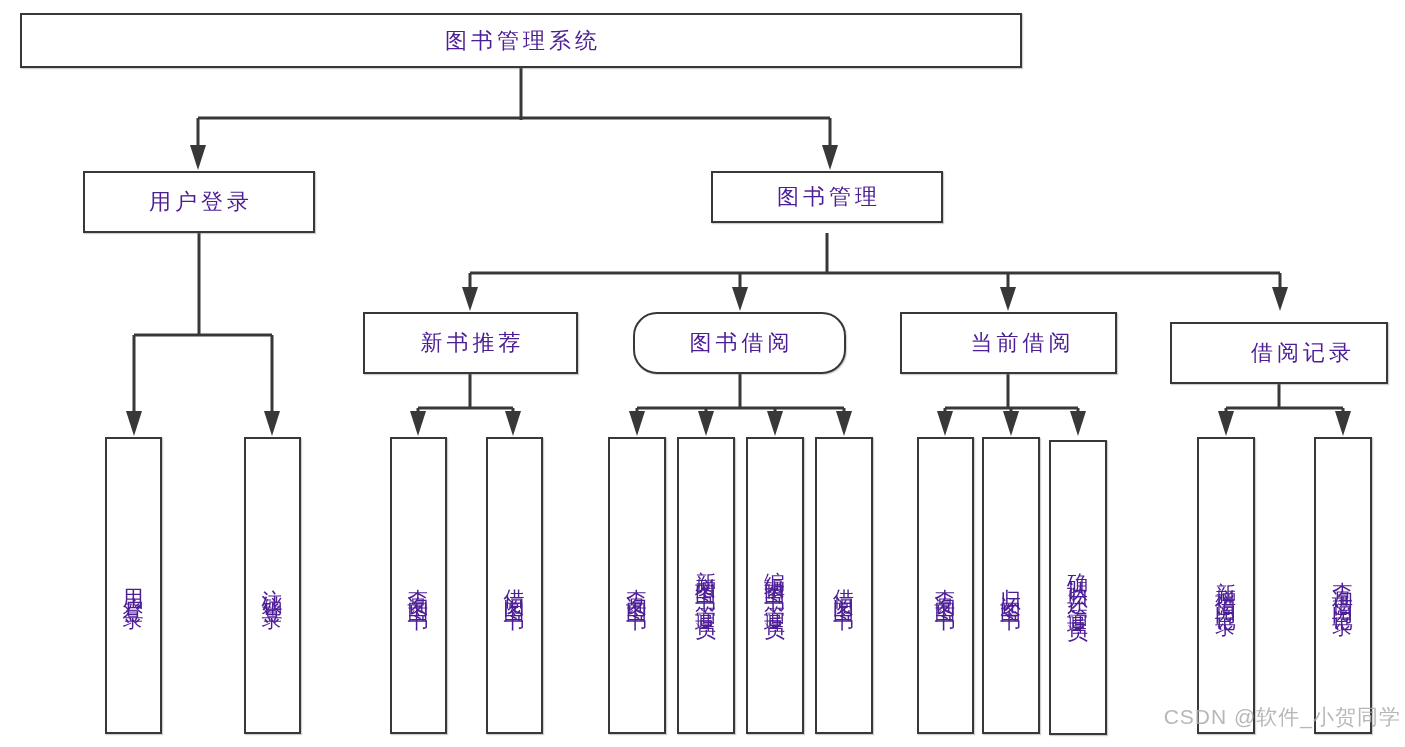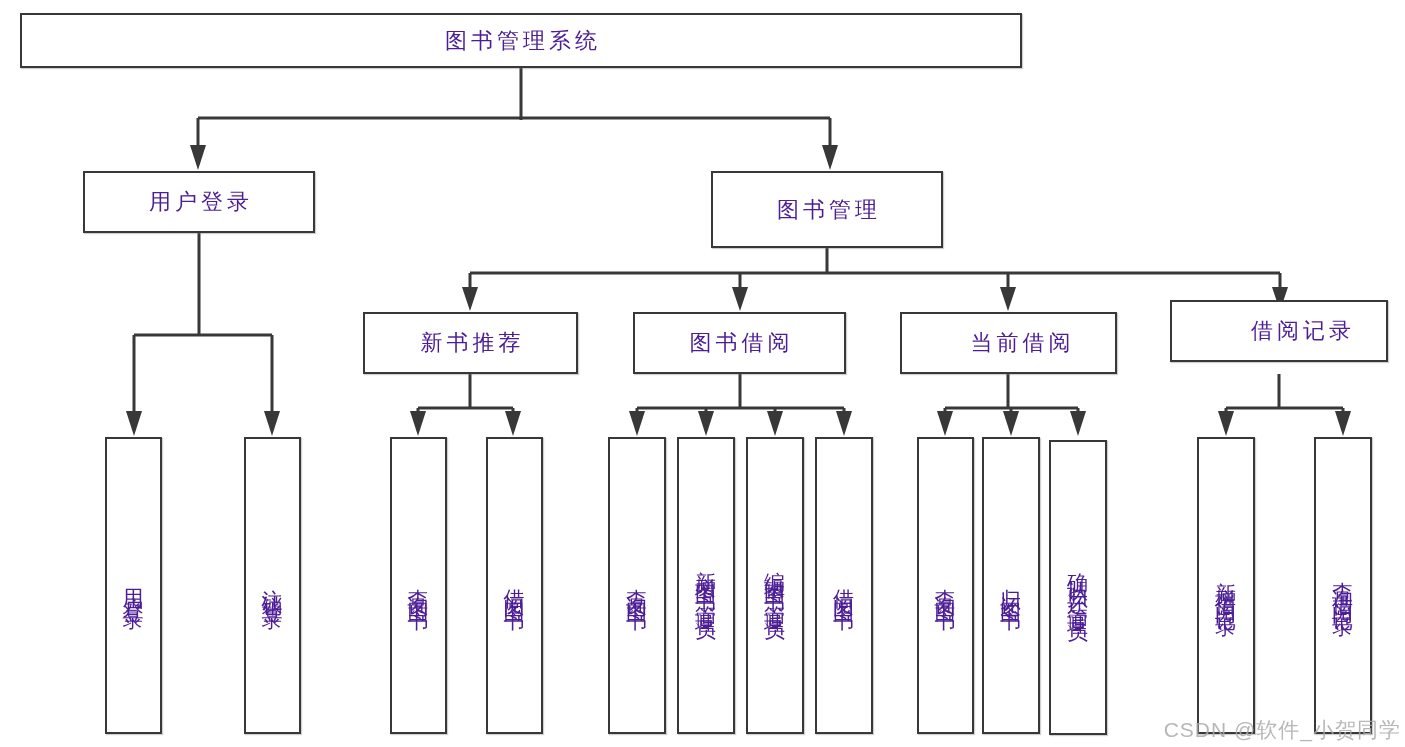--- a/index.html
+++ b/index.html
@@ -31,21 +31,21 @@
   }
   .box.v{
     writing-mode:vertical-rl;
     text-orientation:mixed;
     font-size:21px;
     letter-spacing:7px;
     line-height:1;
   }
   .watermark{
     position:absolute;
-    right:4px;bottom:3px;
+    right:4px;bottom:16px;
     font-size:21px;
     color:rgba(170,170,170,0.85);
     letter-spacing:1px;
     z-index:3;
     white-space:nowrap;
   }
 </style>
 </head>
 <body>
 
@@ -76,26 +76,26 @@
     <polygon points="937,411 953,411 945,436"></polygon>
     <polygon points="1003,411 1019,411 1011,436"></polygon>
     <polygon points="1070,411 1086,411 1078,436"></polygon>
     <polygon points="1218,411 1234,411 1226,436"></polygon>
     <polygon points="1335,411 1351,411 1343,436"></polygon>
   </svg>
 
   <div class="box h" style="left:20px;top:13px;width:1002px;height:55px;">图书管理系统</div>
 
   <div class="box h" style="left:83px;top:171px;width:232px;height:62px;">用户登录</div>
-  <div class="box h" style="left:711px;top:171px;width:232px;height:77px;">图书管理</div>
+  <div class="box h" style="left:711px;top:171px;width:232px;height:52px;">图书管理</div>
 
   <div class="box h" style="left:363px;top:312px;width:215px;height:62px;">新书推荐</div>
-  <div class="box h" style="left:633px;top:312px;width:213px;height:62px;">图书借阅</div>
+  <div class="box h" style="left:633px;top:312px;width:213px;height:62px;border-radius:24px;">图书借阅</div>
   <div class="box h" style="left:900px;top:312px;width:217px;height:62px;padding-left:24px;">当前借阅</div>
-  <div class="box h" style="left:1170px;top:300px;width:218px;height:62px;padding-left:44px;">借阅记录</div>
+  <div class="box h" style="left:1170px;top:322px;width:218px;height:62px;padding-left:44px;">借阅记录</div>
 
   <div class="box v" style="left:105px;top:437px;width:57px;height:297px;">用户登录</div>
   <div class="box v" style="left:244px;top:437px;width:57px;height:297px;">注销登录</div>
 
   <div class="box v" style="left:390px;top:437px;width:57px;height:297px;">查询图书</div>
   <div class="box v" style="left:486px;top:437px;width:57px;height:297px;">借阅图书</div>
 
   <div class="box v" style="left:608px;top:437px;width:58px;height:297px;">查询图书</div>
   <div class="box v" style="left:677px;top:437px;width:58px;height:297px;">新增图书（管理员）</div>
   <div class="box v" style="left:746px;top:437px;width:58px;height:297px;">编辑图书（管理员）</div>

